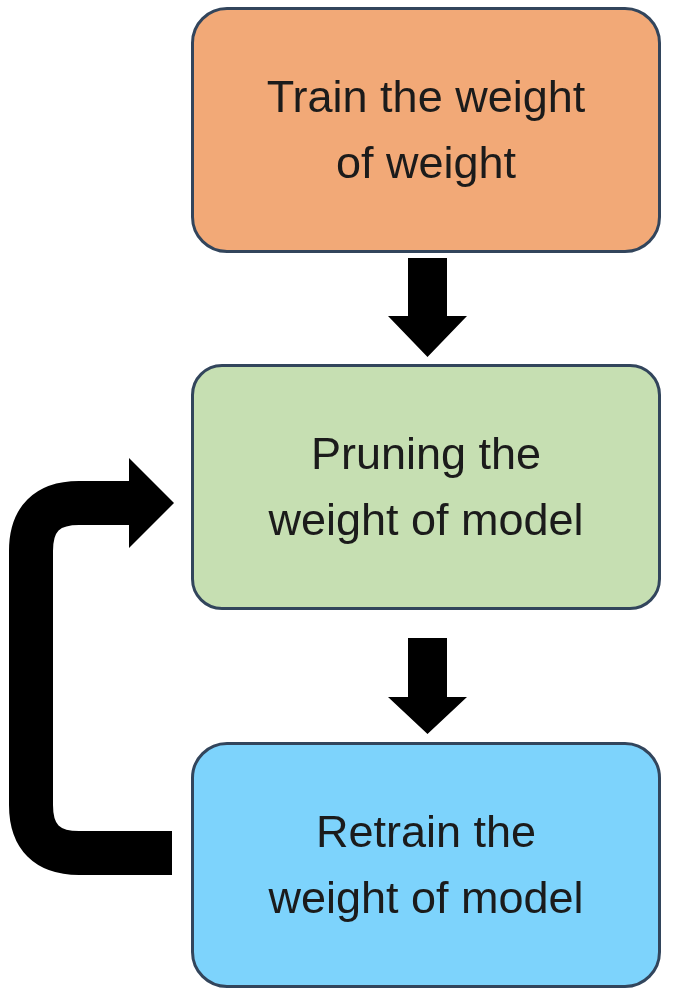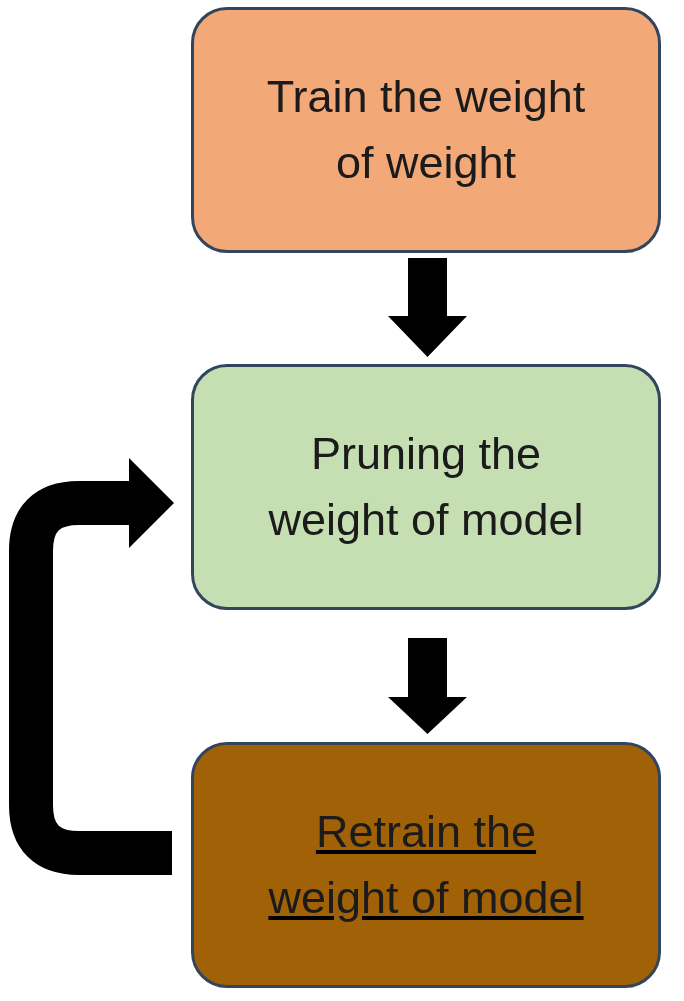--- a/index.html
+++ b/index.html
@@ -58,23 +58,23 @@
 
     <path fill="none" stroke-width="44" d="M 172 853 L 79 853 Q 31 853 31 805 L 31 551 Q 31 503 79 503 L 130 503" stroke="#000000"></path>
     <polygon points="129,458 174,503 129,548" fill="#000000"></polygon>
   </svg>
 
   <div class="flow-node node-train" style="background-color: rgb(242, 169, 119); border-color: rgb(50, 69, 92);">
     <div class="node-label">Train the weight</div>
     <div class="node-label">of weight</div>
   </div>
 
-  <div class="flow-node node-pruning" style="background-color: rgb(198, 223, 178); border-color: rgb(50, 69, 92);">
+  <div class="flow-node node-pruning" style="background-color: rgb(198, 223, 178); border-color: rgb(50, 69, 92); border-radius: 31px;">
     <div class="node-label">Pruning the</div>
     <div class="node-label">weight of model</div>
   </div>
 
-  <div class="flow-node node-retrain" style="background-color: #a16207; border-color: rgb(50, 69, 92); text-decoration: underline;">
+  <div class="flow-node node-retrain" style="background-color: #7dd3fc; border-color: rgb(50, 69, 92);">
     <div class="node-label">Retrain the</div>
     <div class="node-label">weight of model</div>
   </div>
 
 </div>
 
 </body></html>

